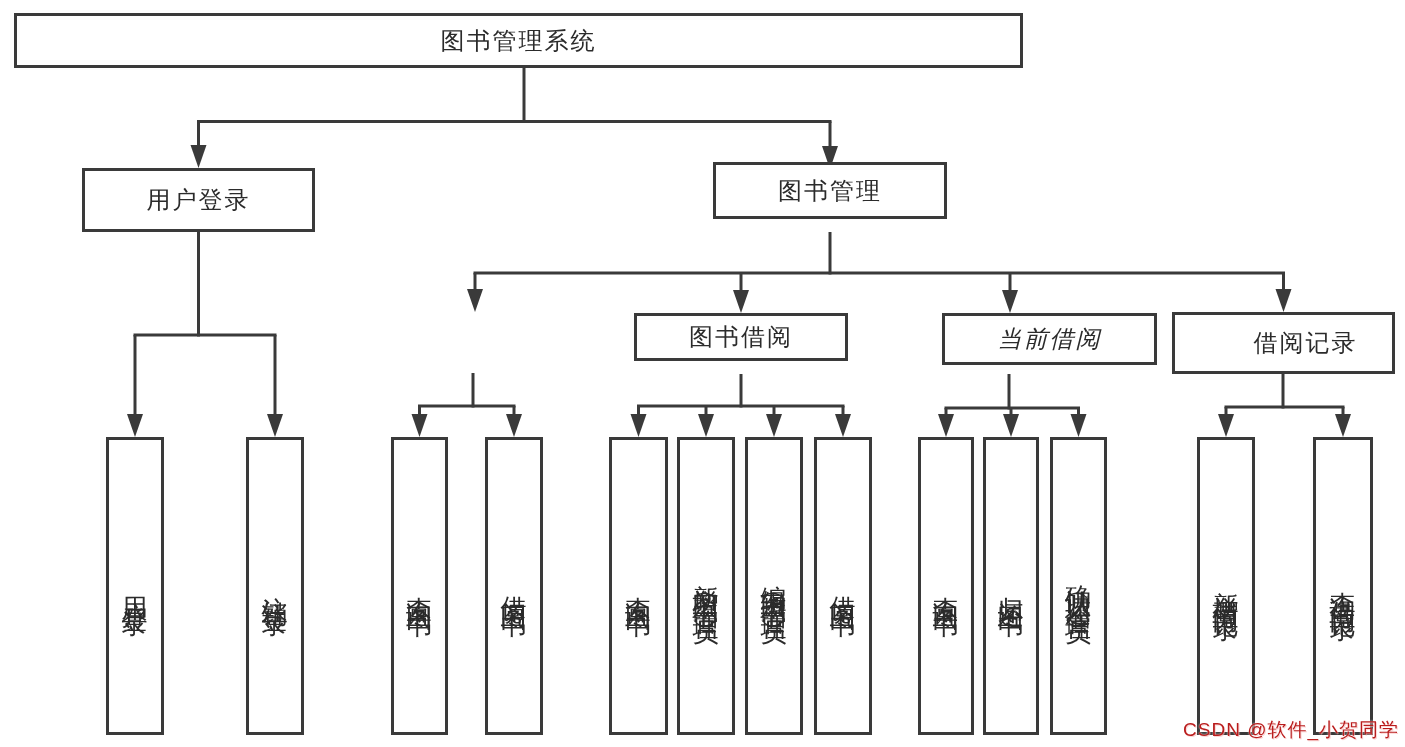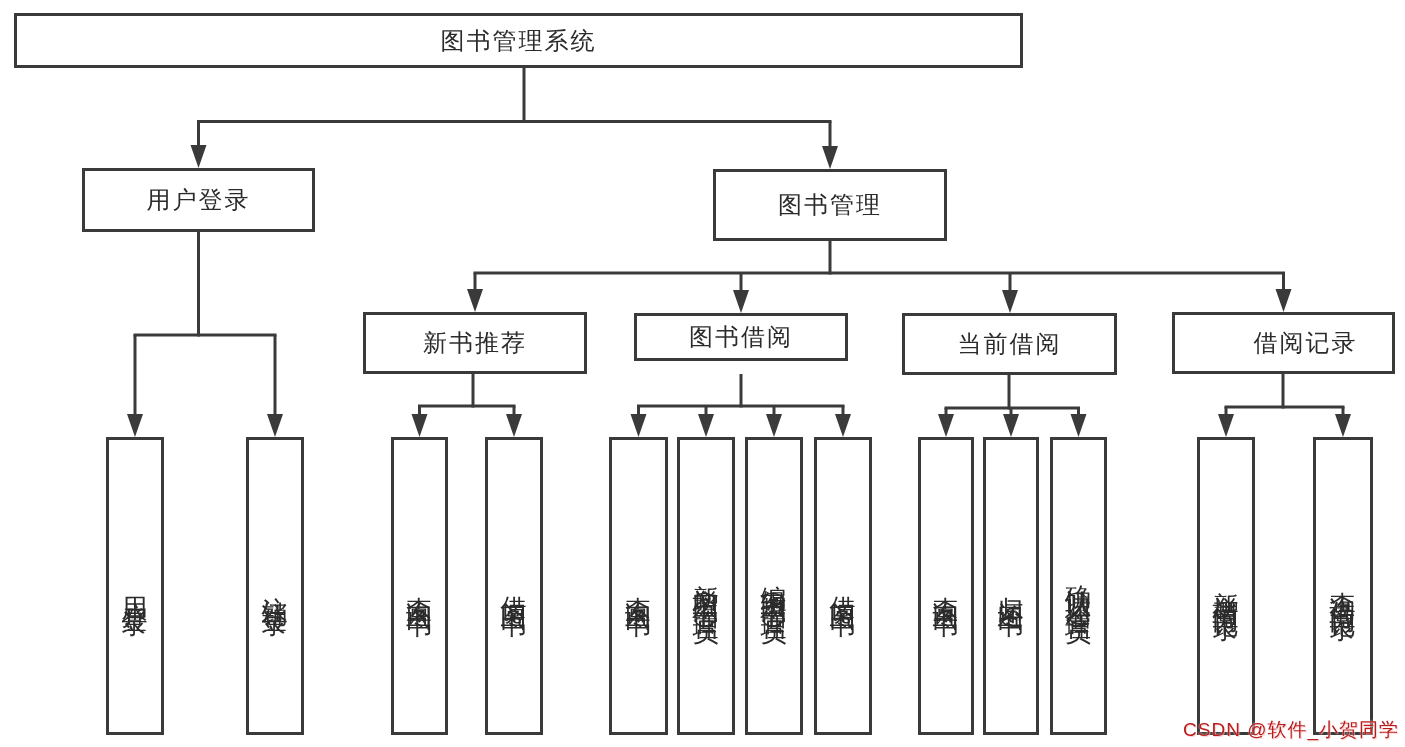--- a/index.html
+++ b/index.html
@@ -100,31 +100,28 @@
     </g>
   </svg>
 
   <div class="node hnode" style="left:14px;top:13px;width:1009px;height:55px;">
     <span>图书管理系统</span>
   </div>
 
   <div class="node hnode" style="left:82px;top:168px;width:233px;height:64px;">
     <span>用户登录</span>
   </div>
-  <div class="node hnode" style="left:713px;top:169px;width:234px;height:72px;">
+  <div class="node hnode" style="left:713px;top:162px;width:234px;height:57px;">
     <span>图书管理</span>
   </div>
 
-  <div class="node hnode" style="left:363px;top:312px;width:224px;height:62px;">
-    <span>新书推荐</span>
-  </div>
   <div class="node hnode" style="left:634px;top:313px;width:214px;height:48px;">
     <span>图书借阅</span>
   </div>
-  <div class="node hnode" style="left:902px;top:313px;width:215px;height:62px;">
+  <div class="node hnode" style="left:942px;top:313px;width:215px;height:52px;font-style:italic;">
     <span>当前借阅</span>
   </div>
   <div class="node hnode" style="left:1172px;top:312px;width:223px;height:62px;padding-left:44px;">
     <span>借阅记录</span>
   </div>
 
   <div class="node leaf" style="left:106px;top:437px;width:58px;height:298px;">
     <span class="vtext">用户登录</span>
   </div>
   <div class="node leaf" style="left:246px;top:437px;width:58px;height:298px;">

